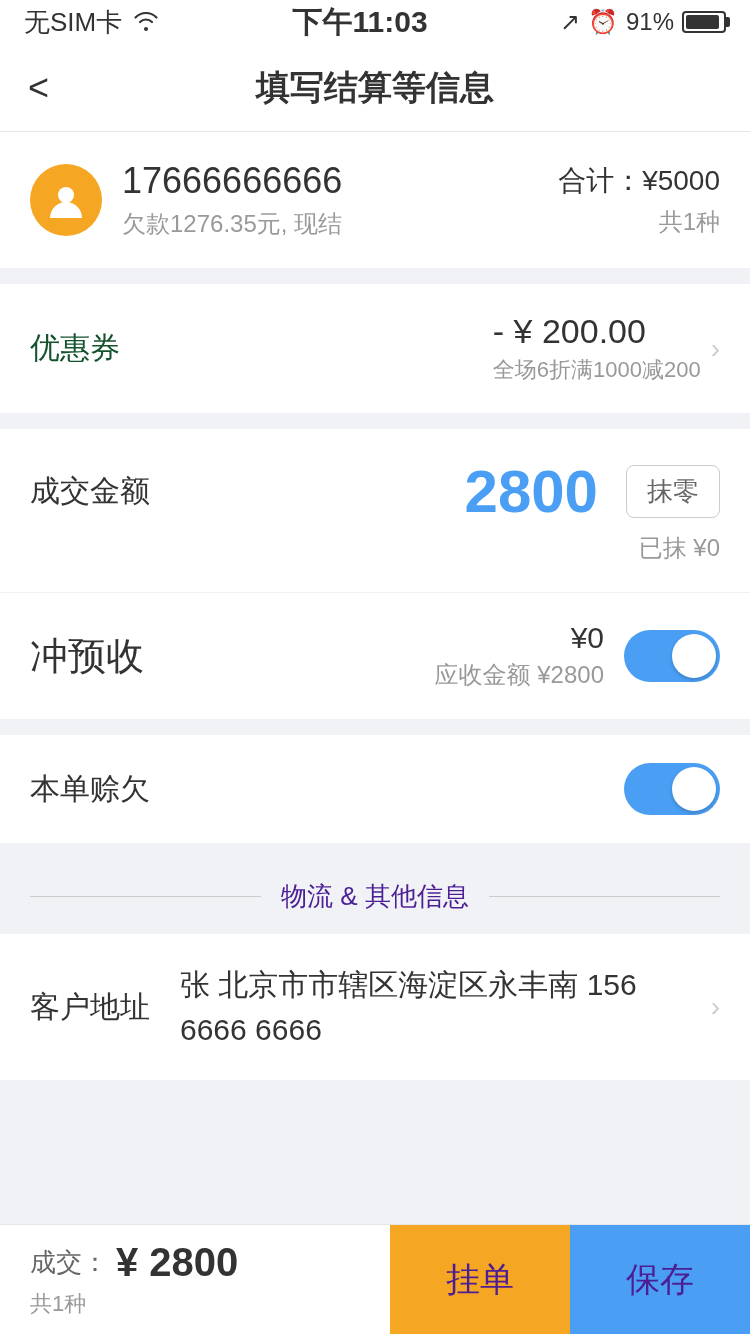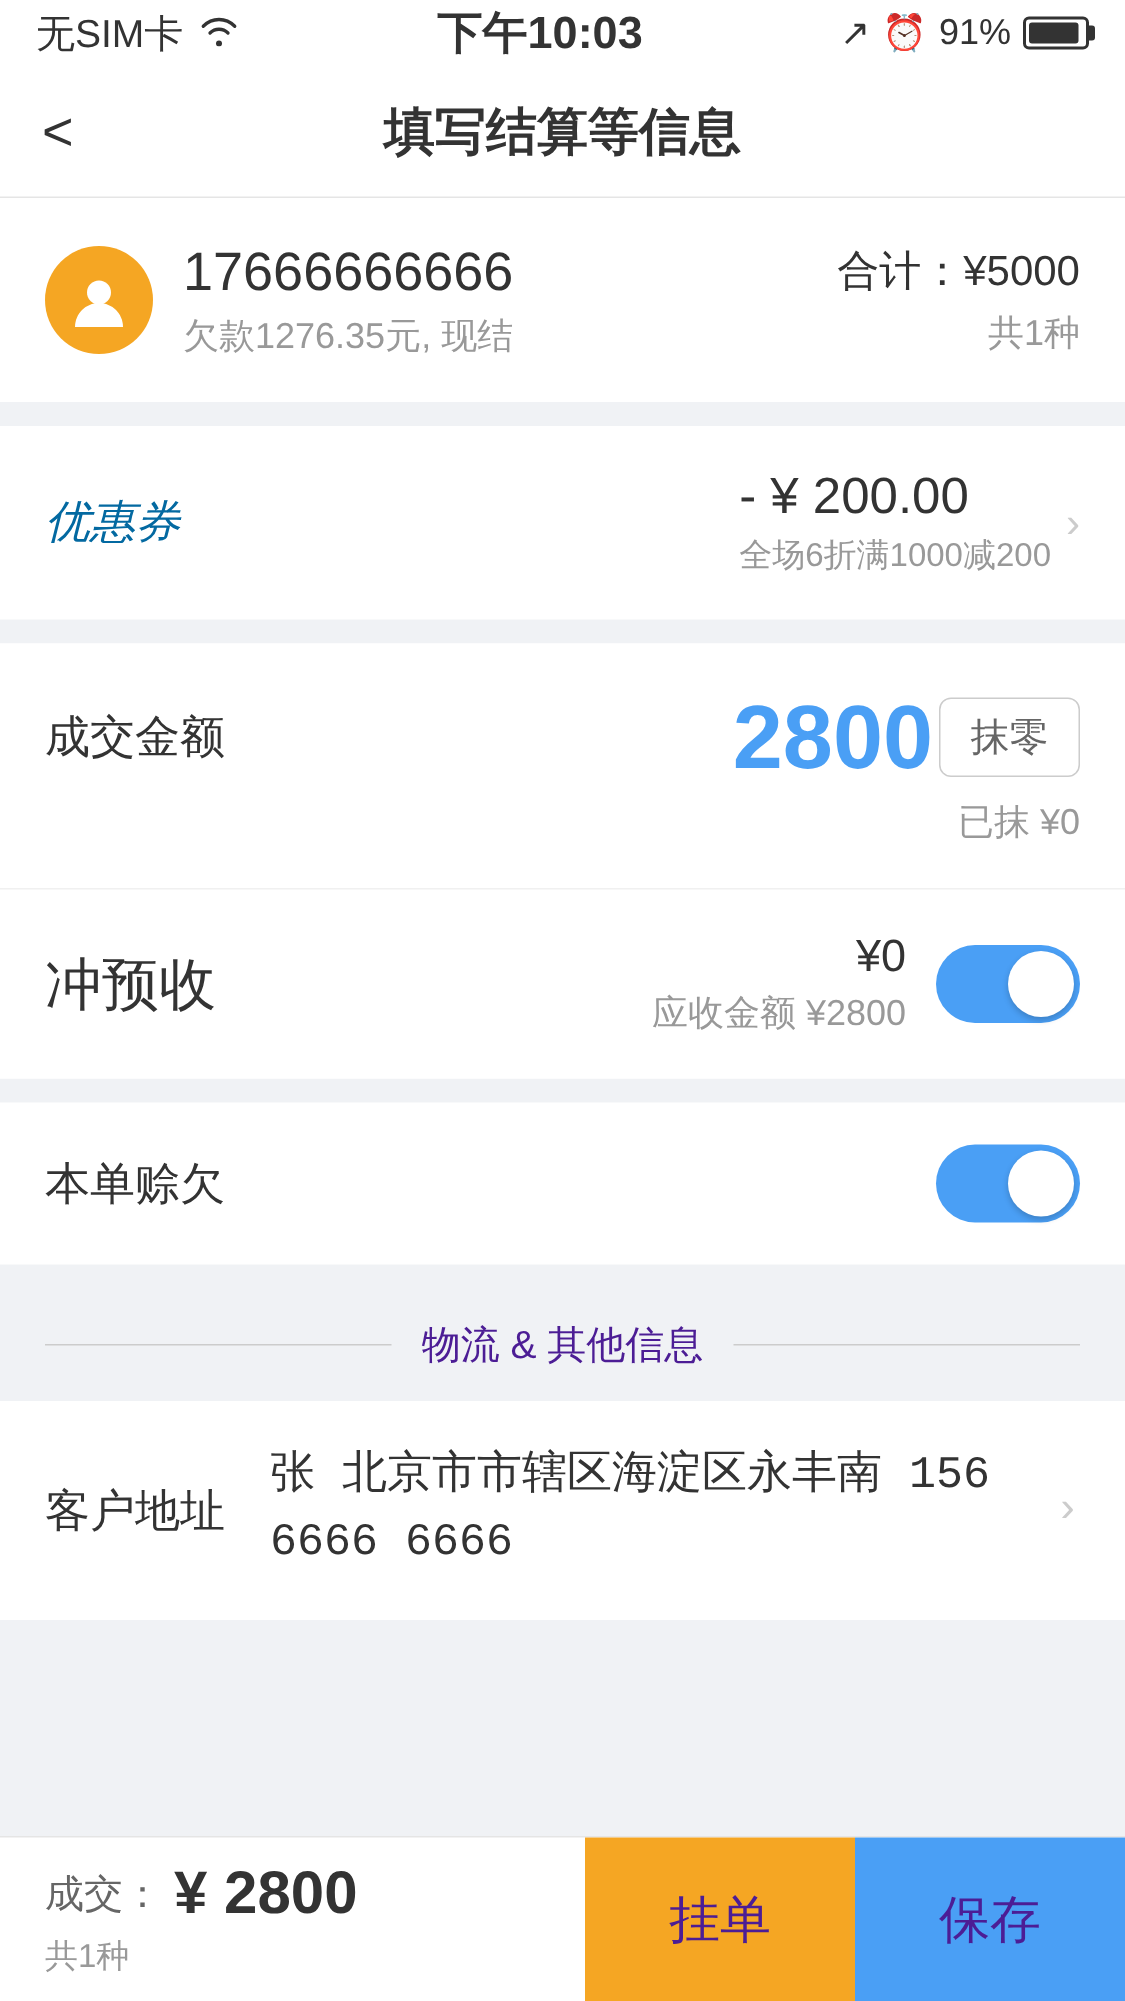--- a/index.html
+++ b/index.html
@@ -145,22 +145,21 @@
       background: #fff;
       padding: 28px 30px;
       display: flex;
       align-items: center;
       justify-content: space-between;
       border-top: 1px solid #f0f0f0;
     }
     .row-item:first-child { border-top: none; }
     .row-label {
       font-size: 30px;
-      color: #0369a1;
-      font-style: italic;
+      color: #14532d;
     }
     .row-right {
       display: flex;
       align-items: center;
       gap: 10px;
     }
     .coupon-amount {
       font-size: 34px;
       color: #333;
       font-weight: 500;
@@ -187,21 +186,21 @@
       align-items: center;
       justify-content: space-between;
     }
     .amount-label {
       font-size: 30px;
       color: #333;
     }
     .amount-right {
       display: flex;
       align-items: center;
-      gap: 4px;
+      gap: 28px;
     }
     .amount-value {
       font-size: 60px;
       font-weight: 600;
       color: #4a9ff5;
     }
     .round-zero-btn {
       border: 1px solid #ccc;
       border-radius: 8px;
       padding: 8px 20px;
@@ -321,21 +320,20 @@
       color: #4c1d95;
     }
 
     
     .address-section {
       background: #fff;
       padding: 28px 30px;
       display: flex;
       align-items: center;
       justify-content: space-between;
-      font-family: Liberation Mono, monospace;
     }
     .address-label {
       font-size: 30px;
       color: #333;
       flex-shrink: 0;
       margin-right: 30px;
     }
     .address-value {
       font-size: 30px;
       color: #333;
@@ -410,21 +408,21 @@
     <span>无SIM卡</span>
     <span>
       <svg width="28" height="22" viewBox="0 0 28 22">
         <path d="M14 18a2 2 0 100 4 2 2 0 000-4z" fill="#333"></path>
         <path d="M8 13c1.6-1.6 3.8-2.5 6-2.5s4.4.9 6 2.5" stroke="#333" stroke-width="2.2" fill="none" stroke-linecap="round"></path>
         <path d="M3.5 8.5C6.3 5.7 10 4 14 4s7.7 1.7 10.5 4.5" stroke="#333" stroke-width="2.2" fill="none" stroke-linecap="round"></path>
         <path d="M0 4C3.8 0.3 8.6-1.5 14 2c5.4 1.5 10.2 3.3 14 7" stroke="#333" stroke-width="0" fill="none"></path>
       </svg>
     </span>
   </div>
-  <div class="status-center">下午10:03</div>
+  <div class="status-center">下午11:03</div>
   <div class="status-right">
     <span>↗</span>
     <span>⏰</span>
     <span>91%</span>
     <span class="battery-icon">
       <span class="battery-fill"></span>
     </span>
   </div>
 </div>
 

